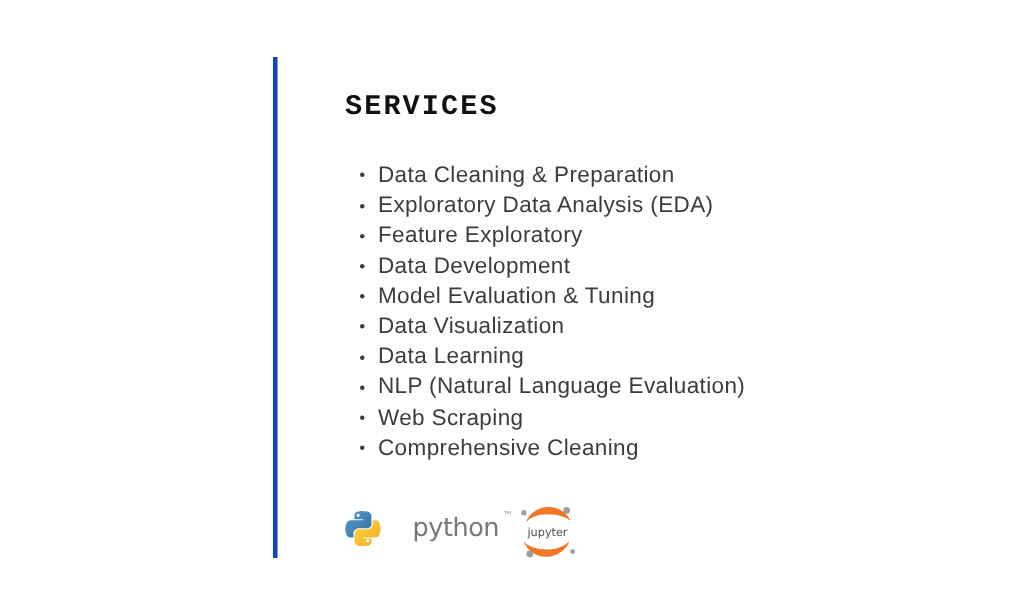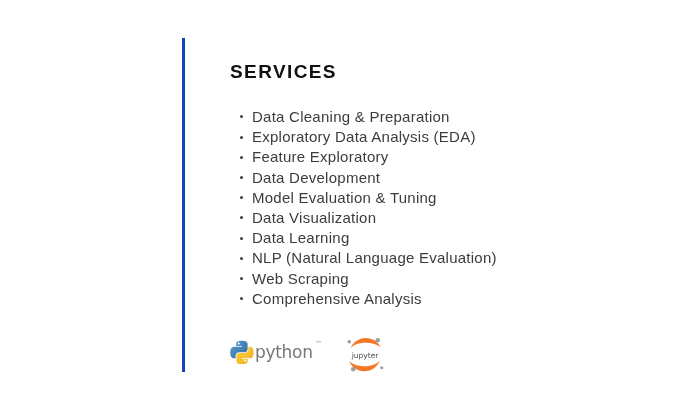--- a/index.html
+++ b/index.html
@@ -34,21 +34,21 @@
 
   
   .content {
     position: absolute;
     left: 230px;
     top: 62px;
     width: 400px;
   }
 
   .page-title {
-    font-family: Liberation Sans, sans-serif;
+    font-family: Liberation Mono, monospace;
     font-size: 19px;
     font-weight: bold;
     letter-spacing: 1.4px;
     color: #111111;
     line-height: 1;
     margin: 0;
     padding: 0;
   }
 
   
@@ -96,21 +96,21 @@
     display: flex;
     align-items: center;
   }
   .python-mark {
     width: 24px;
     height: 24px;
     display: block;
   }
   .python-wordmark {
     position: relative;
-    margin-left: 1px;
+    margin-left: 21px;
     font-size: 17px;
     letter-spacing: -0.3px;
     color: #777777;
     font-family: "DejaVu Sans", sans-serif;
     line-height: 24px;
   }
   .python-tm {
     position: absolute;
     top: 1px;
     right: -9px;
@@ -175,21 +175,21 @@
       <li class="service-item">
         <span class="service-bullet"></span>
         <span>NLP (Natural Language Evaluation)</span>
       </li>
       <li class="service-item">
         <span class="service-bullet"></span>
         <span>Web Scraping</span>
       </li>
       <li class="service-item">
         <span class="service-bullet"></span>
-        <span>Comprehensive Analysis</span>
+        <span>Comprehensive Cleaning</span>
       </li>
     </ul>
 
   </div>
 
   <div class="logo-strip">
 
     <div class="python-logo">
       <span>
         <svg class="python-svg python-mark" viewBox="0 0 100 100" xmlns="http://www.w3.org/2000/svg">

